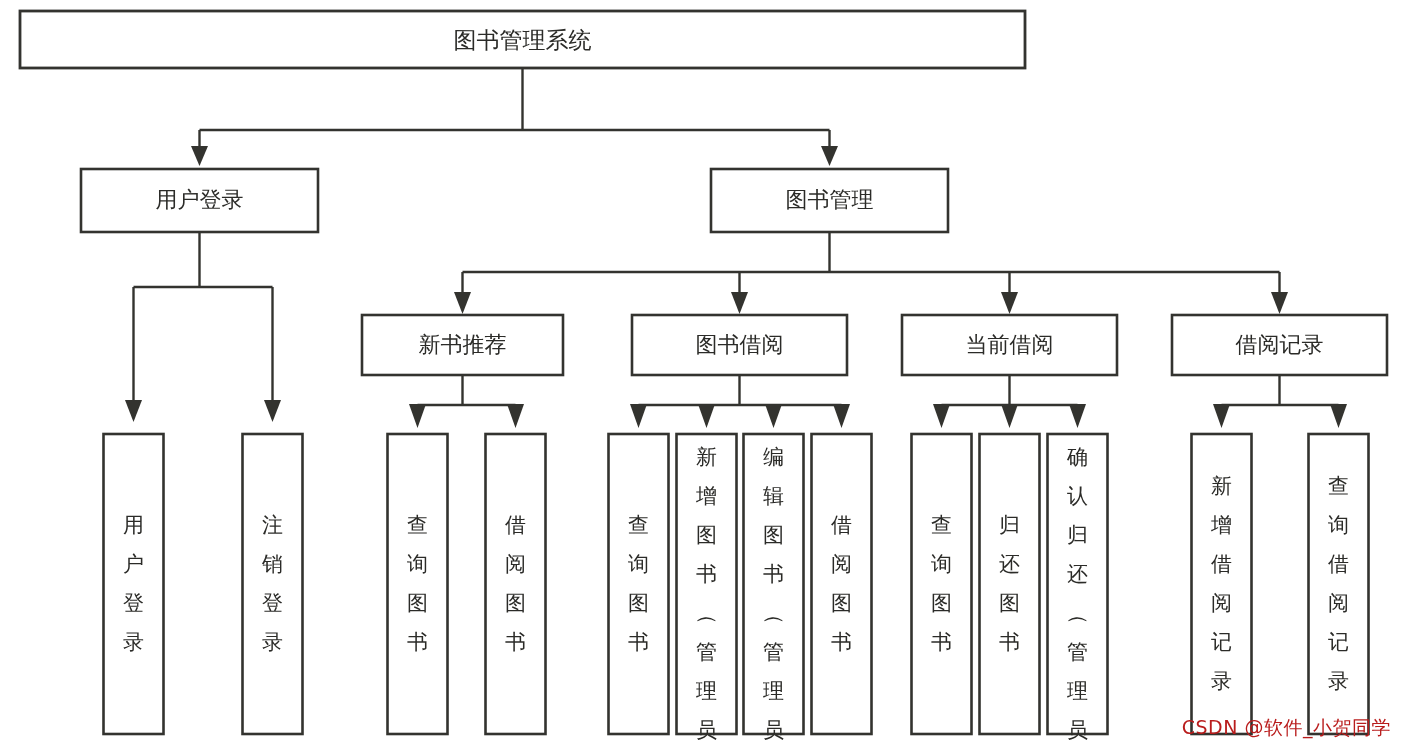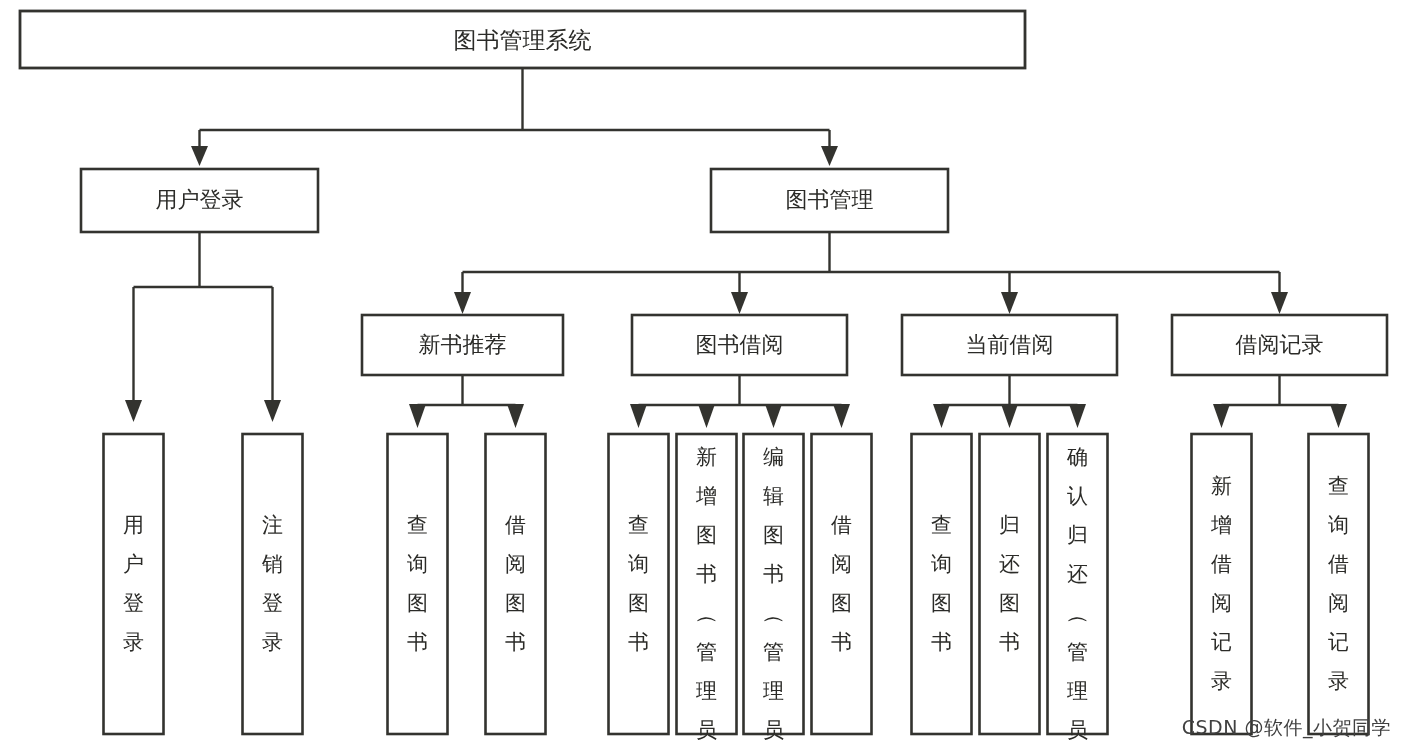--- a/index.html
+++ b/index.html
@@ -64,21 +64,21 @@
     font-size: 21px;
     text-anchor: middle;
     dominant-baseline: middle;
   }
   .watermark {
     position: absolute;
     right: 14px;
     bottom: 6px;
     font-family: "DejaVu Sans", "Liberation Sans", sans-serif;
     font-size: 19px;
-    color: #404040;
+    color: #b91c1c;
     letter-spacing: 0.5px;
     white-space: nowrap;
     user-select: none;
   }
 </style>
 </head>
 <body>
 
 <div id="diagram-root">
   <svg class="diagram" viewBox="0 0 1405 747" xmlns="http://www.w3.org/2000/svg">

